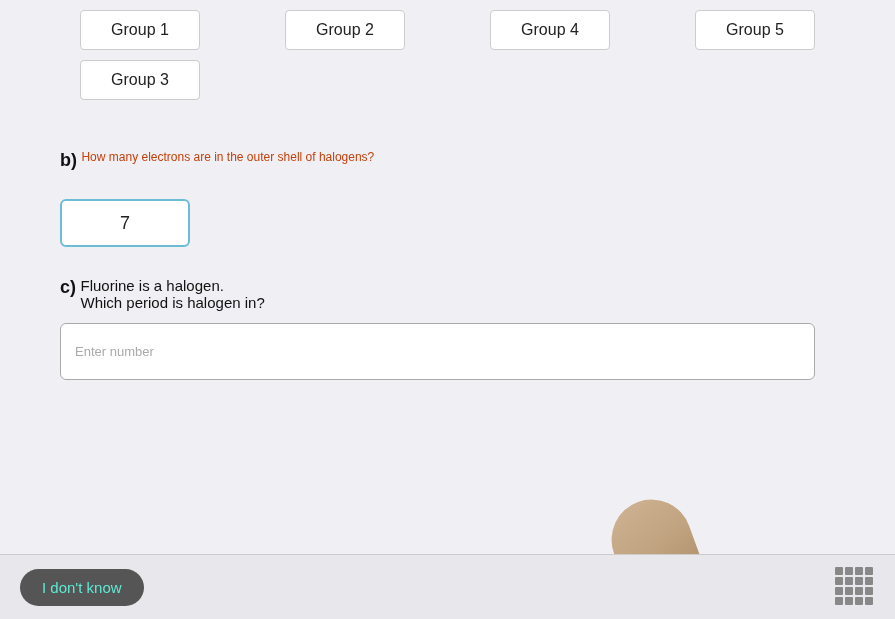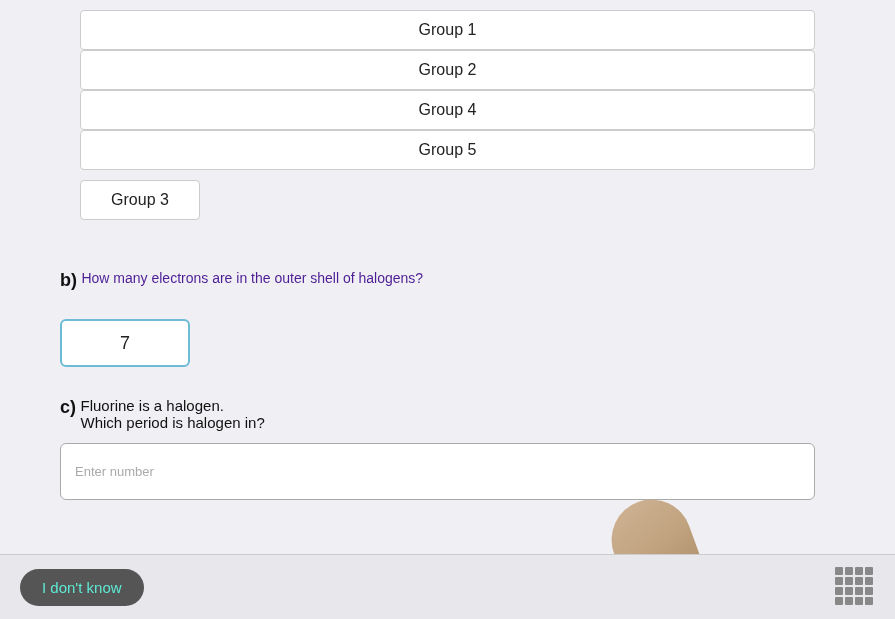--- a/index.html
+++ b/index.html
@@ -20,21 +20,21 @@
     .main-container {
       width: 895px;
       height: 619px;
       background: #f0f0f4;
       position: relative;
     }
 
     
     .group-buttons-top {
       display: flex;
-      flex-direction: column;
+      flex-direction: row;
       gap: 0;
       padding: 10px 80px 0 80px;
       justify-content: space-between;
     }
 
     .group-btn {
       background: #ffffff;
       border: 1px solid #cccccc;
       border-radius: 4px;
       padding: 10px 20px;
@@ -58,22 +58,22 @@
     }
 
     .question-label {
       font-size: 18px;
       font-weight: bold;
       color: #111;
       margin-bottom: 16px;
     }
 
     .question-text {
-      font-size: 14px;
-      color: #4c1d95;
+      font-size: 12px;
+      color: #c2410c;
       display: inline;
       text-align: right;
     }
 
     .answer-box {
       display: inline-flex;
       align-items: center;
       justify-content: center;
       border: 2px solid #6bbcd4;
       border-radius: 6px;

